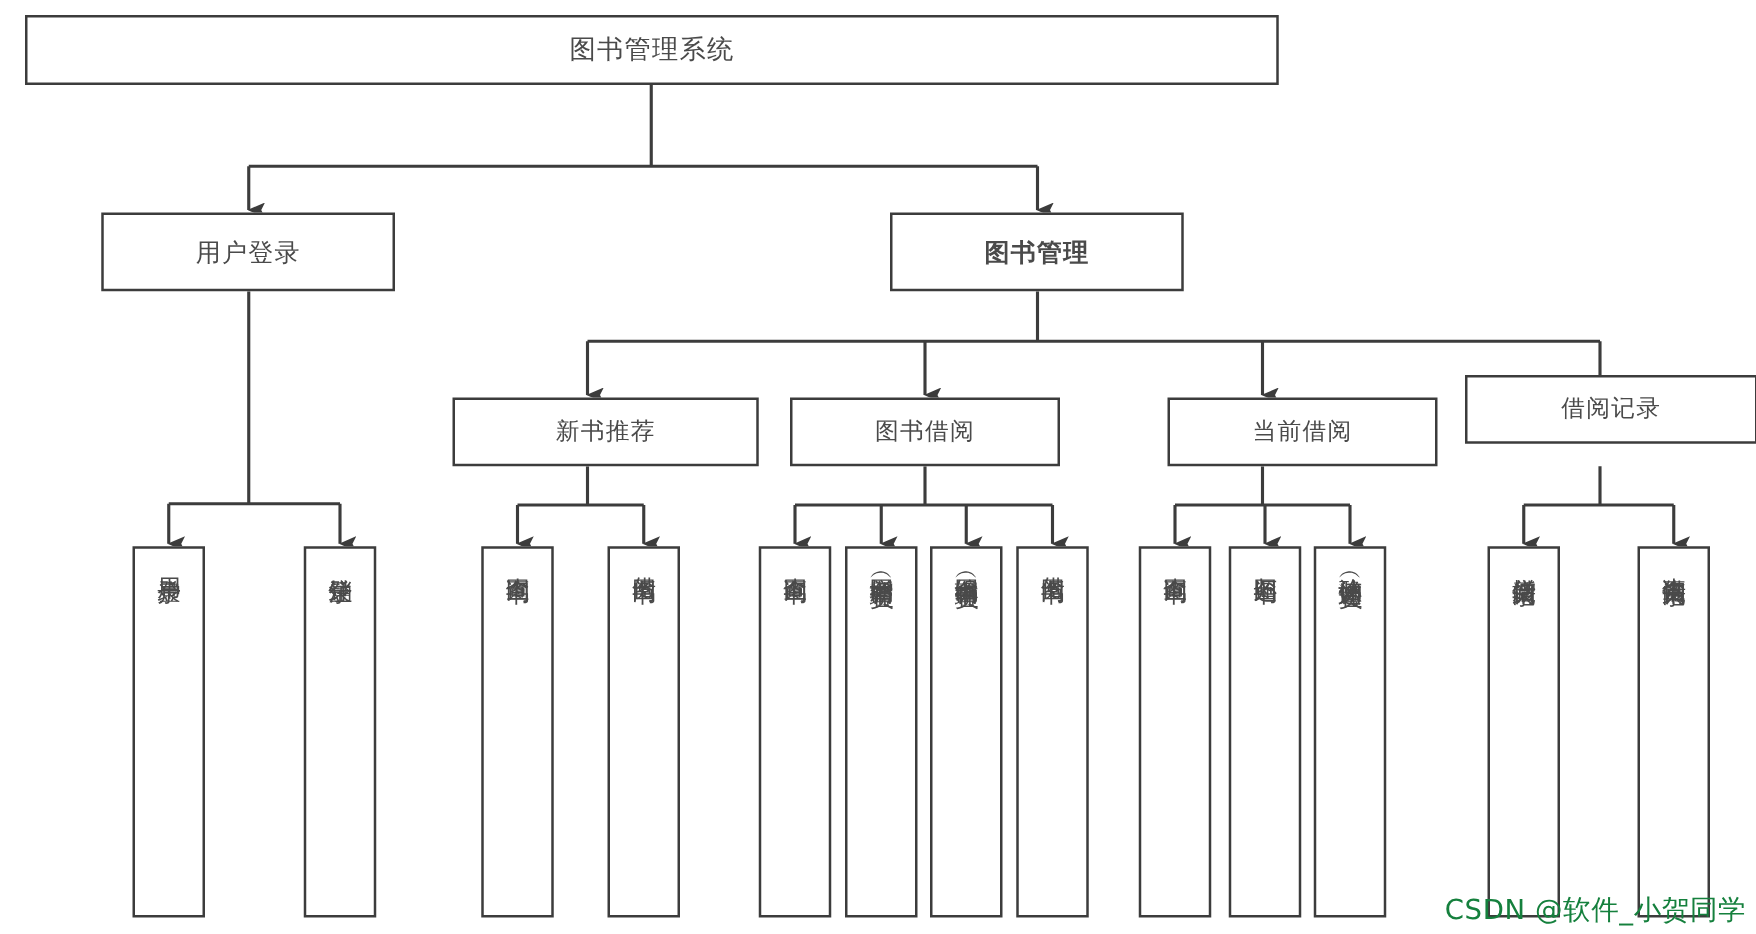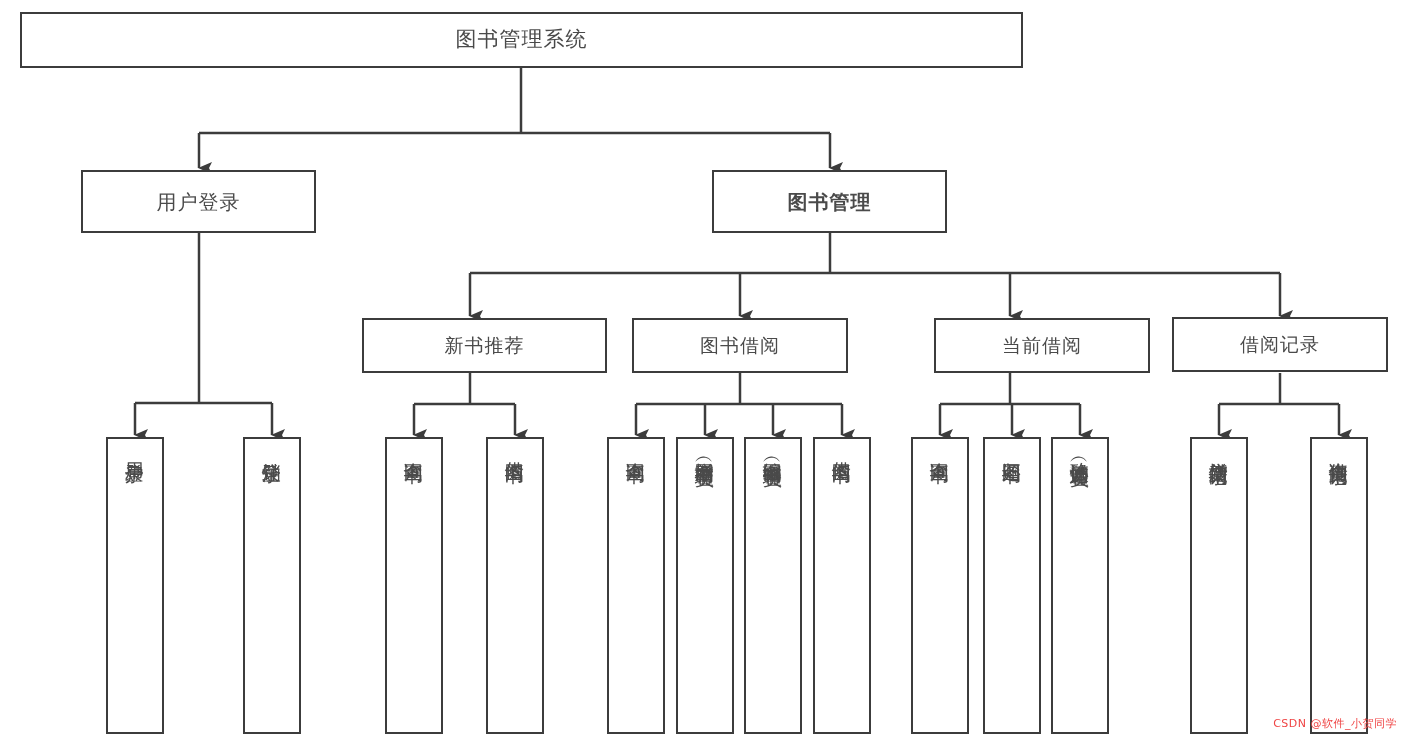--- a/index.html
+++ b/index.html
@@ -65,23 +65,23 @@
   }
   .node .hlabel {
     display: block;
     line-height: 1.1;
     letter-spacing: 1px;
   }
   
   #watermark {
     position: absolute;
     right: 8px;
-    bottom: 16px;
-    font-size: 11px;
-    color: #ef4444;
+    bottom: 4px;
+    font-size: 22px;
+    color: #15803d;
     letter-spacing: 0.5px;
     z-index: 5;
     white-space: nowrap;
   }
 </style>
 </head>
 <body>
 
 <div id="canvas">
 
@@ -150,21 +150,21 @@
 
   <div class="node level3" style="left:362px; top:318px; width:245px; height:55px;">
     <span class="hlabel">新书推荐</span>
   </div>
   <div class="node level3" style="left:632px; top:318px; width:216px; height:55px;">
     <span class="hlabel">图书借阅</span>
   </div>
   <div class="node level3" style="left:934px; top:318px; width:216px; height:55px;">
     <span class="hlabel">当前借阅</span>
   </div>
-  <div class="node level3" style="left:1172px; top:317px; width:216px; height:55px;">
+  <div class="node level3" style="left:1172px; top:300px; width:234px; height:55px;">
     <span class="hlabel">借阅记录</span>
   </div>
 
   <div class="node leaf" style="left:106px; top:437px; width:58px; height:297px;">
     <span class="vlabel">用户登录</span>
   </div>
   <div class="node leaf" style="left:243px; top:437px; width:58px; height:297px;">
     <span class="vlabel">注销登录</span>
   </div>
 

